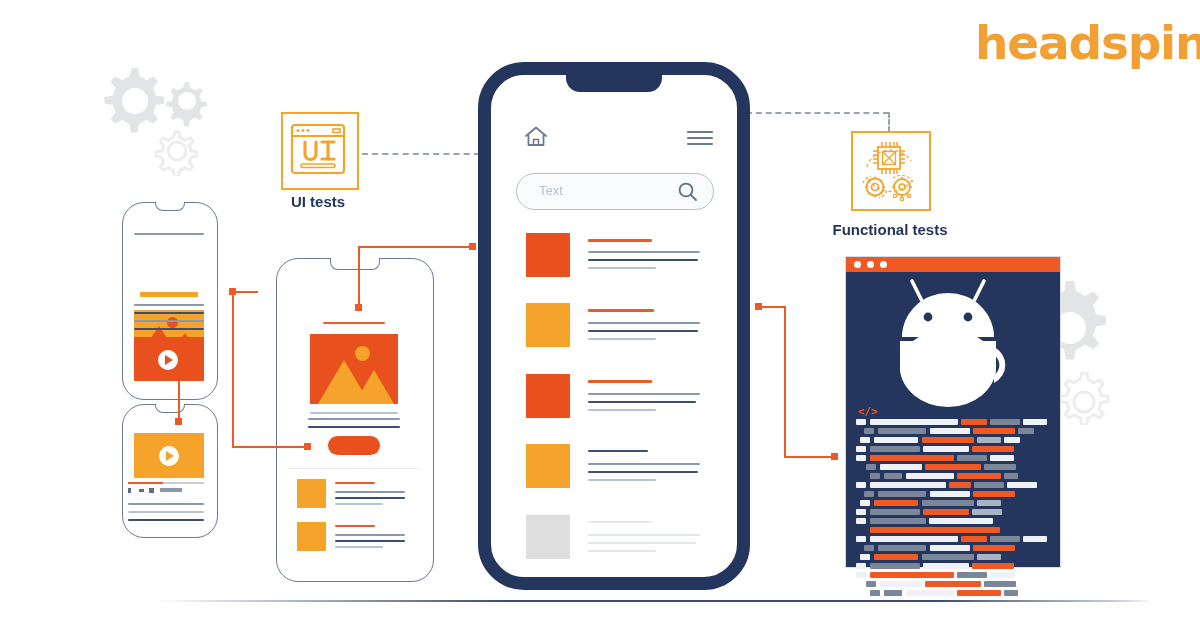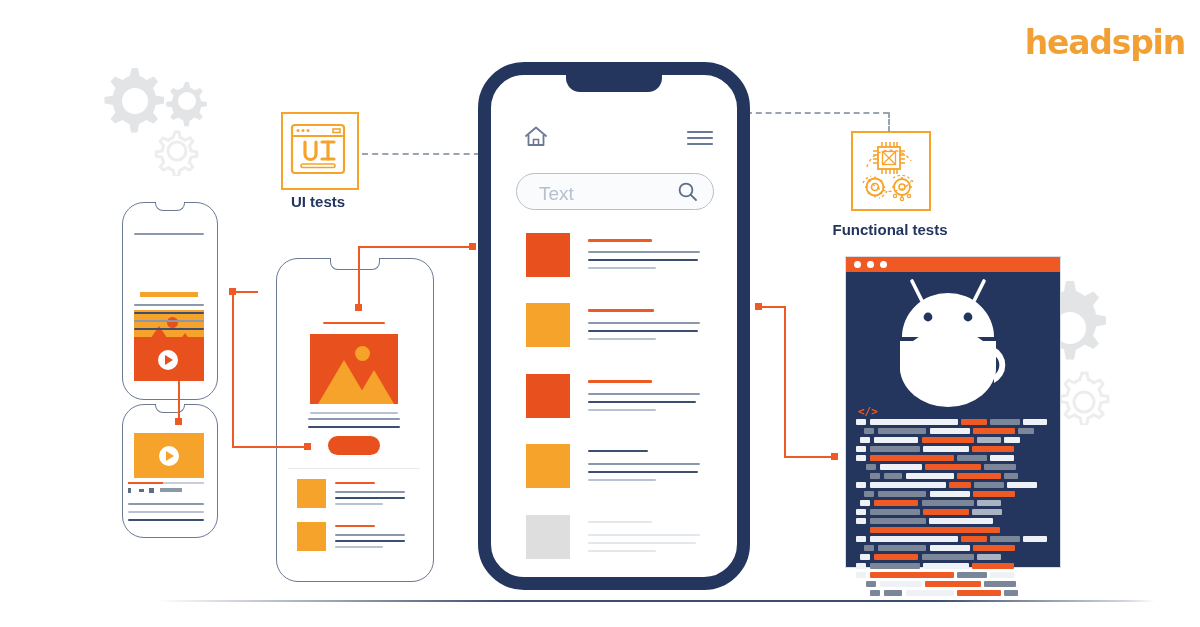--- a/index.html
+++ b/index.html
@@ -7,21 +7,21 @@
     width:1200px;height:627px;background:#ffffff;overflow:hidden;
     font-family:"Liberation Sans", sans-serif;
     position:relative;
   }
   .stage{position:absolute;left:0;top:0;width:1200px;height:627px;}
   .abs{position:absolute;}
 
   
   .logo{
     left:975px;top:18px;width:210px;height:50px;
-    font-size:33px;line-height:50px;font-weight:bold;
+    font-size:47px;line-height:50px;font-weight:bold;
     color:#f2a033;letter-spacing:-1.2px;text-align:right;
     font-family:"DejaVu Sans", sans-serif;
   }
 
   
   .gearwrap{position:absolute;}
   .gearwrap svg{display:block;}
 
   
   .ground{
@@ -78,21 +78,21 @@
     left:478px;top:62px;width:272px;height:528px;
     border:13px solid #24365e;border-radius:46px;background:#fff;box-sizing:border-box;
   }
   .mainnotch{
     left:566px;top:62px;width:96px;height:30px;background:#24365e;
     border-radius:0 0 14px 14px;
   }
   .searchbar{
     border:1.6px solid #b6c0ce;border-radius:22px;background:#fafbfc;
   }
-  .searchtext{color:#b6c0ce;font-size:19px;}
+  .searchtext{color:#b6c0ce;font-size:13px;}
 
   
   .winframe{background:#24365e;border:1px solid #d9dde4;}
   .wintitle{background:#ef5a24;}
   .wdot{width:7px;height:7px;border-radius:50%;background:#fff;}
   .codeseg{height:6px;border-radius:1px;}
   .c-w{background:#eef1f6;}
   .c-g{background:#7b8699;}
   .c-o{background:#ef5a24;}
   .c-lg{background:#aab3c2;}

